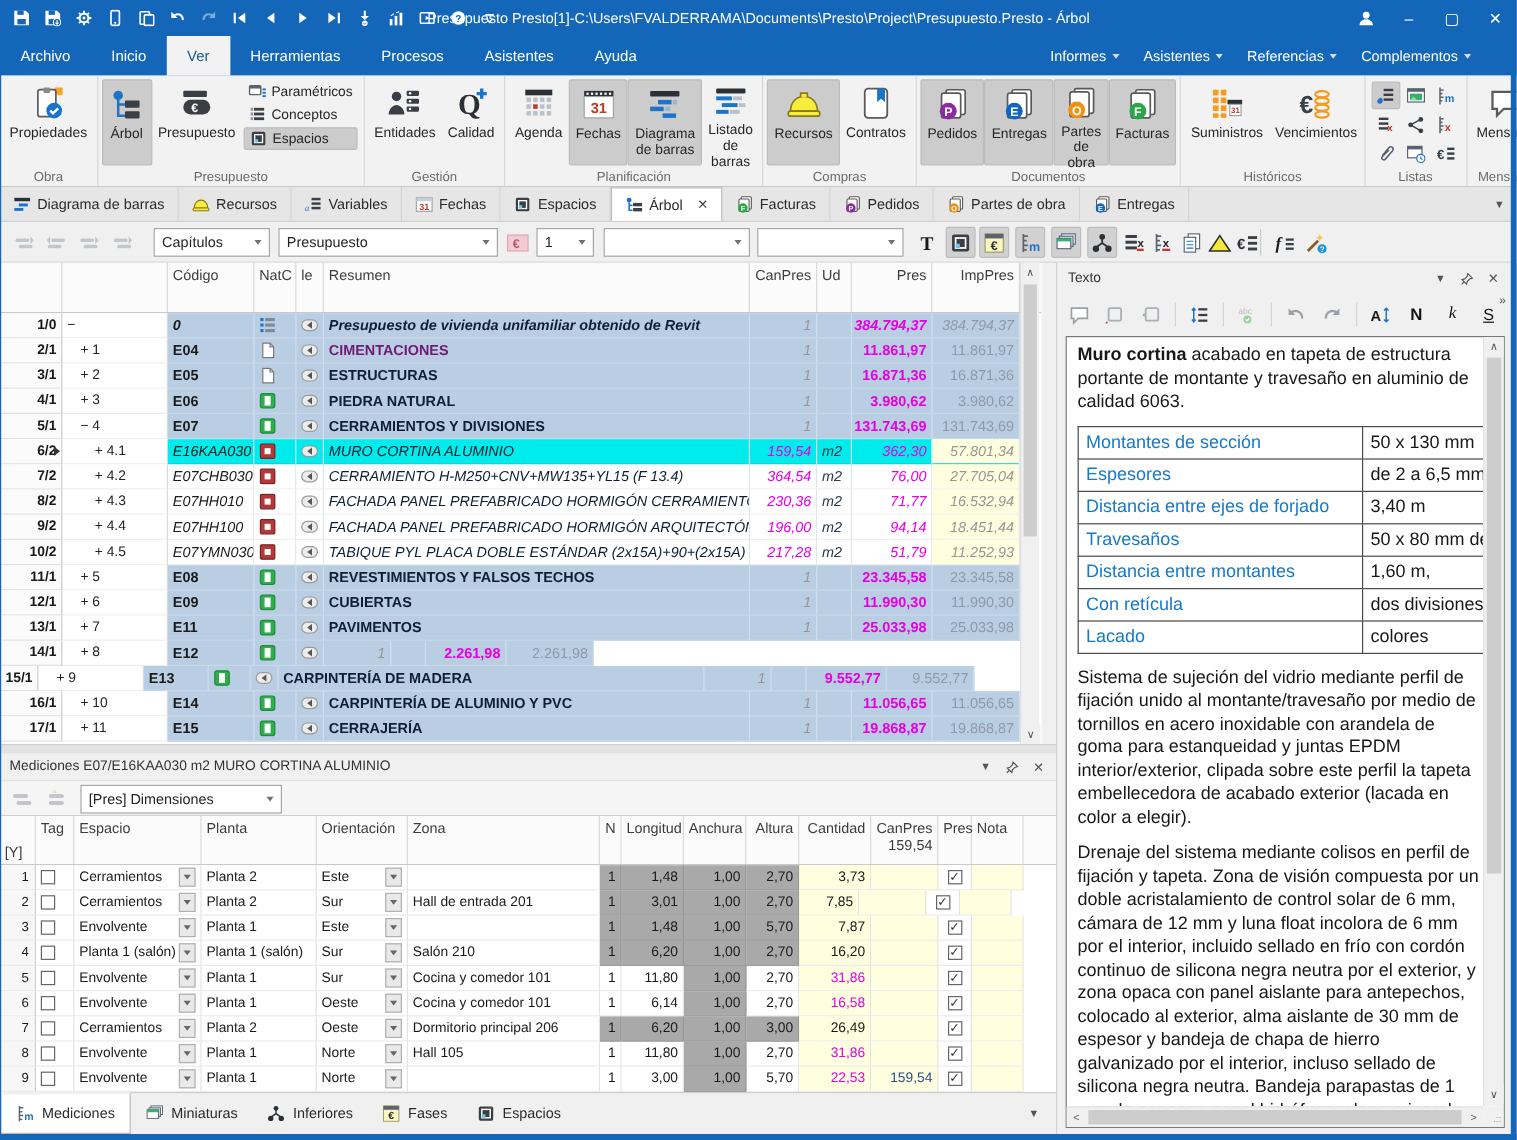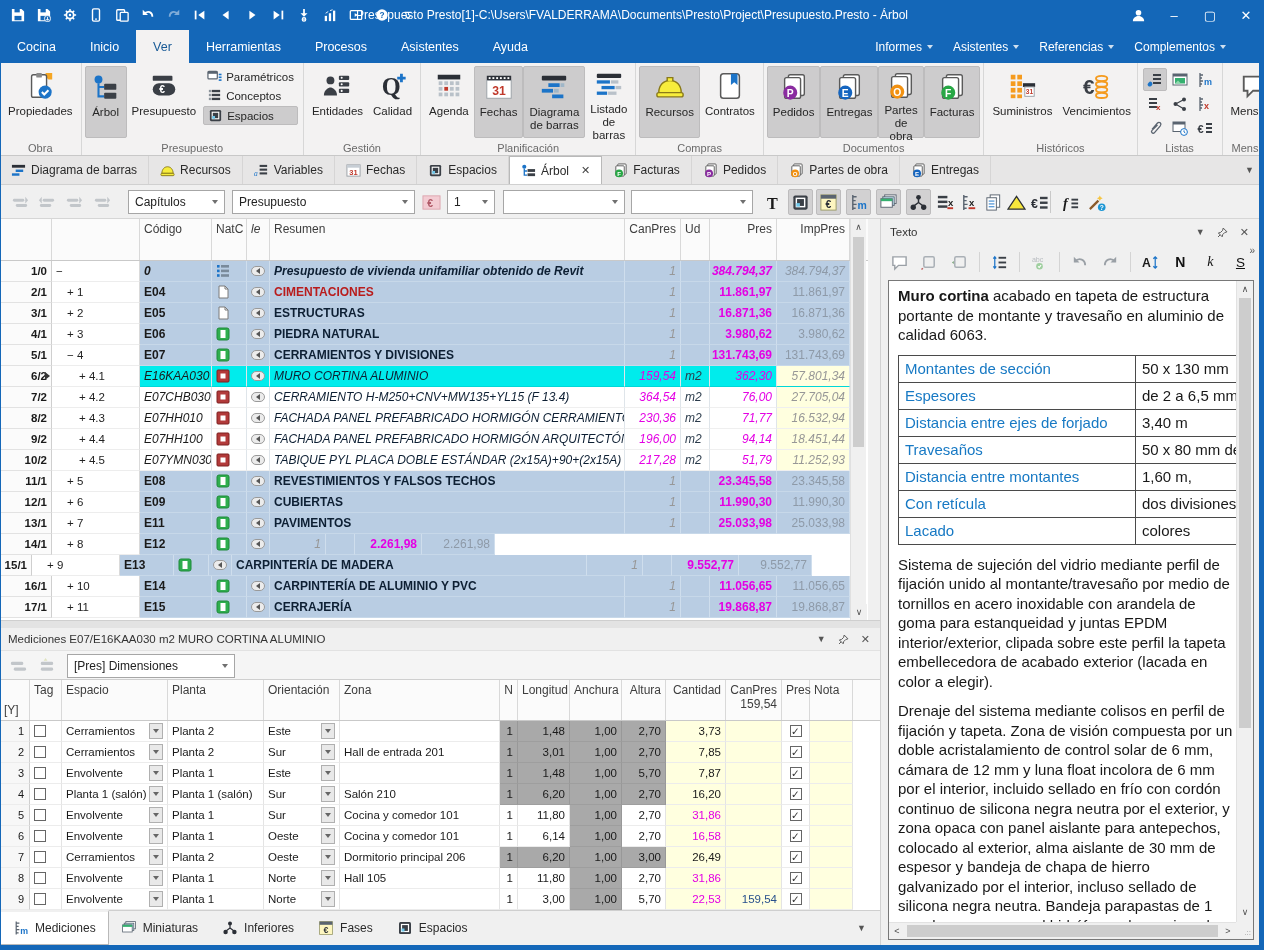--- a/index.html
+++ b/index.html
@@ -249,21 +249,21 @@
           </svg>
         </div>
       <div class="winbtn">–</div>
       <div class="winbtn">▢</div>
       <div class="winbtn">✕</div>
     </div>
   </div>
 
   <div id="menubar" class="abs">
     <div id="menu-left" style="display:flex">
-        <div class="menu-item">Cocina</div>
+        <div class="menu-item">Archivo</div>
         <div class="menu-item">Inicio</div>
         <div class="menu-item active">Ver</div>
         <div class="menu-item">Herramientas</div>
         <div class="menu-item">Procesos</div>
         <div class="menu-item">Asistentes</div>
         <div class="menu-item">Ayuda</div>
       </div>
     <div id="menubar-right">
         <div class="menu-r">
           <span>Informes</span>
@@ -968,21 +968,21 @@
       </div>
       <div class="tb-sep" style="left: 1050px;"></div>
     </div>
 
   <div id="budget" class="abs">
       <div class="bhdr">
         <div class="bh" style="width: 52px;"></div>
         <div class="bh" style="width: 88px;"></div>
         <div class="bh" style="width: 72px;">Código</div>
         <div class="bh" style="width: 35px;">NatC</div>
-        <div class="bh" style="width: 23px; font-style: italic;">le</div>
+        <div class="bh" style="width: 23px;">le</div>
         <div class="bh" style="width: 355px;">Resumen</div>
         <div class="bh" style="width: 56px; text-align: right;">CanPres</div>
         <div class="bh" style="width: 29px;">Ud</div>
         <div class="bh" style="width: 67px; text-align: right;">Pres</div>
         <div class="bh" style="width: 73px; text-align: right;">ImpPres</div>
       </div>
       <div class="brow r-ch">
         <div class="bc c-num" style="width: 52px;">1/0</div>
         <div class="bc c-exp" style="width: 88px; padding-left: 4px;">−</div>
         <div class="bc col-data bold ital" style="width: 72px;">0</div>
@@ -1023,21 +1023,21 @@
               <path d="M3 1h6l3 3v9H3z" fill="#fff" stroke="#7a7a7a"></path>
               <path d="M9 1v3h3" fill="none" stroke="#7a7a7a"></path>
             </svg>
           </span>
         </div>
         <div class="bc col-data" style="width: 23px;">
           <span class="pill">
             <i></i>
           </span>
         </div>
-        <div class="bc col-data bold" style="width: 355px; color: #b91c1c;">CIMENTACIONES</div>
+        <div class="bc col-data bold" style="width: 355px; color: #701a75;">CIMENTACIONES</div>
         <div class="bc col-data rt ital t-grayit" style="width: 56px;">1</div>
         <div class="bc col-data ital" style="width: 29px; color: rgb(42, 58, 74);"></div>
         <div class="bc col-data rt t-mag bold" style="width: 67px;">11.861,97</div>
         <div class="bc col-data rt c-imp t-gray" style="width: 73px;">11.861,97</div>
       </div>
       <div class="brow r-ch">
         <div class="bc c-num" style="width: 52px;">3/1</div>
         <div class="bc c-exp" style="width: 88px; padding-left: 15px;">+ 2</div>
         <div class="bc col-data bold" style="width: 72px;">E05</div>
         <div class="bc col-data" style="width: 35px;">
@@ -1480,21 +1480,21 @@
             </span></div>
           <div class="mc " style="width: 96px;">Planta 2</div>
           <div class="mc " style="width: 76px;">Sur<span class="dd">
               <i></i>
             </span></div>
           <div class="mc " style="width: 160px;">Hall de entrada 201</div>
           <div class="mc rt gray" style="width: 18px; justify-content: flex-end;">1</div>
           <div class="mc gray" style="width: 52px; justify-content: flex-end;">3,01</div>
           <div class="mc gray" style="width: 52px; justify-content: flex-end;">1,00</div>
           <div class="mc gray" style="width: 44px; justify-content: flex-end;">2,70</div>
-          <div class="mc yl" style="width: 60px; justify-content: flex-end;">7,85</div>
+          <div class="mc yl" style="width: 50px; justify-content: flex-end;">7,85</div>
           <div class="mc yl" style="width: 56px; justify-content: flex-end; color: rgb(40, 80, 140);"></div>
           <div class="mc " style="width: 28px; justify-content: center;">
             <span class="cb">✓</span>
           </div>
           <div class="mc yl" style="width: 43px;"></div>
         </div>
         <div class="mrow">
           <div class="mc c-n" style="width: 30px;">3</div>
           <div class="mc " style="width: 32px;">
             <span class="cb"></span>

